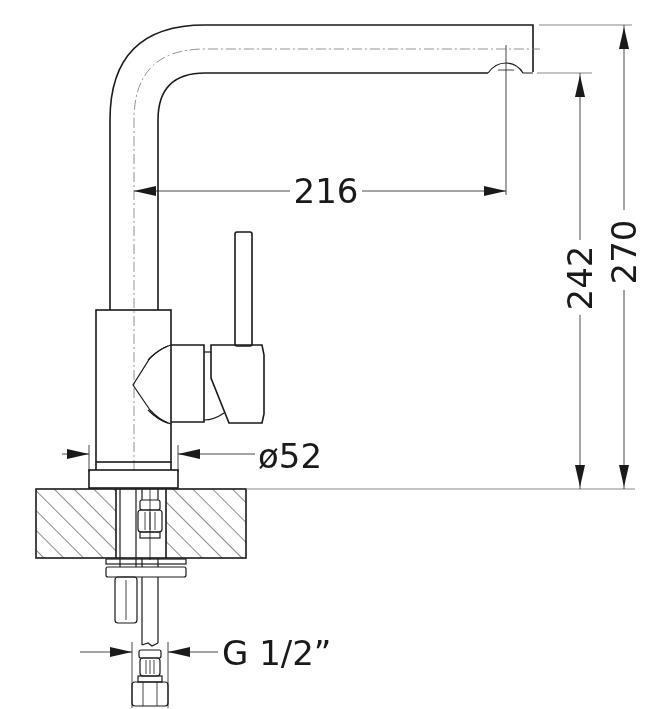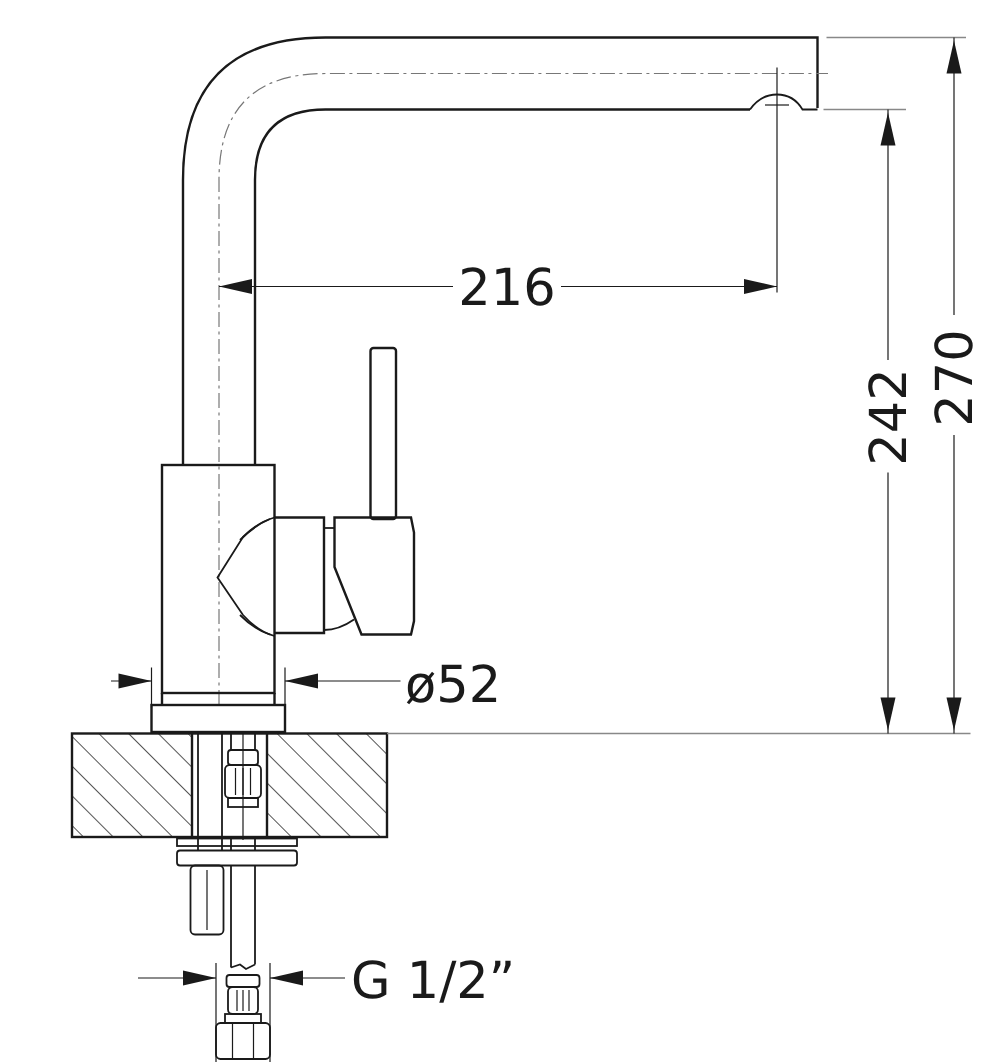--- a/index.html
+++ b/index.html
@@ -1,17 +1,17 @@
 <!DOCTYPE html>
 <html><head>
   <meta charset="utf-8">
   <style>
     html, body { margin: 0; padding: 0; background: #ffffff; }
     body { width: 658px; height: 709px; overflow: hidden; }
-    #drawing { position: absolute; left: 12px; top: 0; width: 530px; height: 709px; }
+    #drawing { position: absolute; left: 0; top: 0; width: 530px; height: 709px; }
     svg text { font-family: "DejaVu Sans", "Liberation Sans", sans-serif; fill: #1a1a1a; }
     .ln { stroke: #1a1a1a; stroke-width: 1.6; fill: none; }
     .ln2 { stroke: #1a1a1a; stroke-width: 1.2; fill: none; }
     .thin { stroke: #1a1a1a; stroke-width: 0.8; fill: none; }
     .ref { stroke: #888888; stroke-width: 1; fill: none; }
     .center { stroke: #777777; stroke-width: 0.8; fill: none; stroke-dasharray: 10 3 2 3; }
     .hatch { stroke: #1a1a1a; stroke-width: 1; }
     .arrow { fill: #1a1a1a; stroke: none; }
     .dimtext { font-size: 34px; }
   </style>

